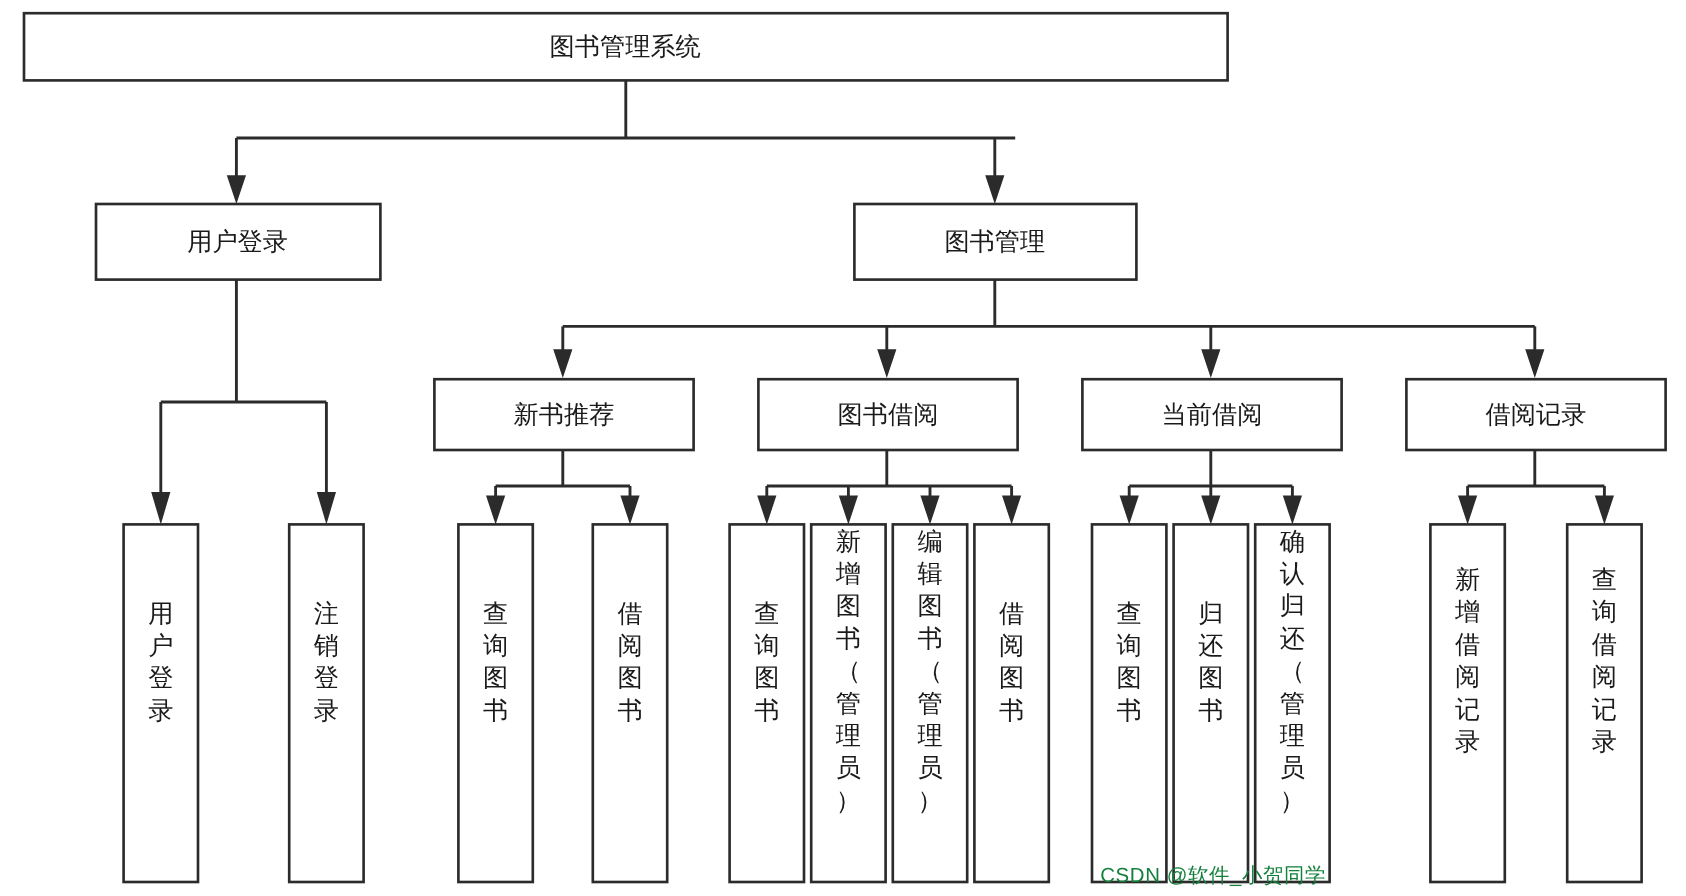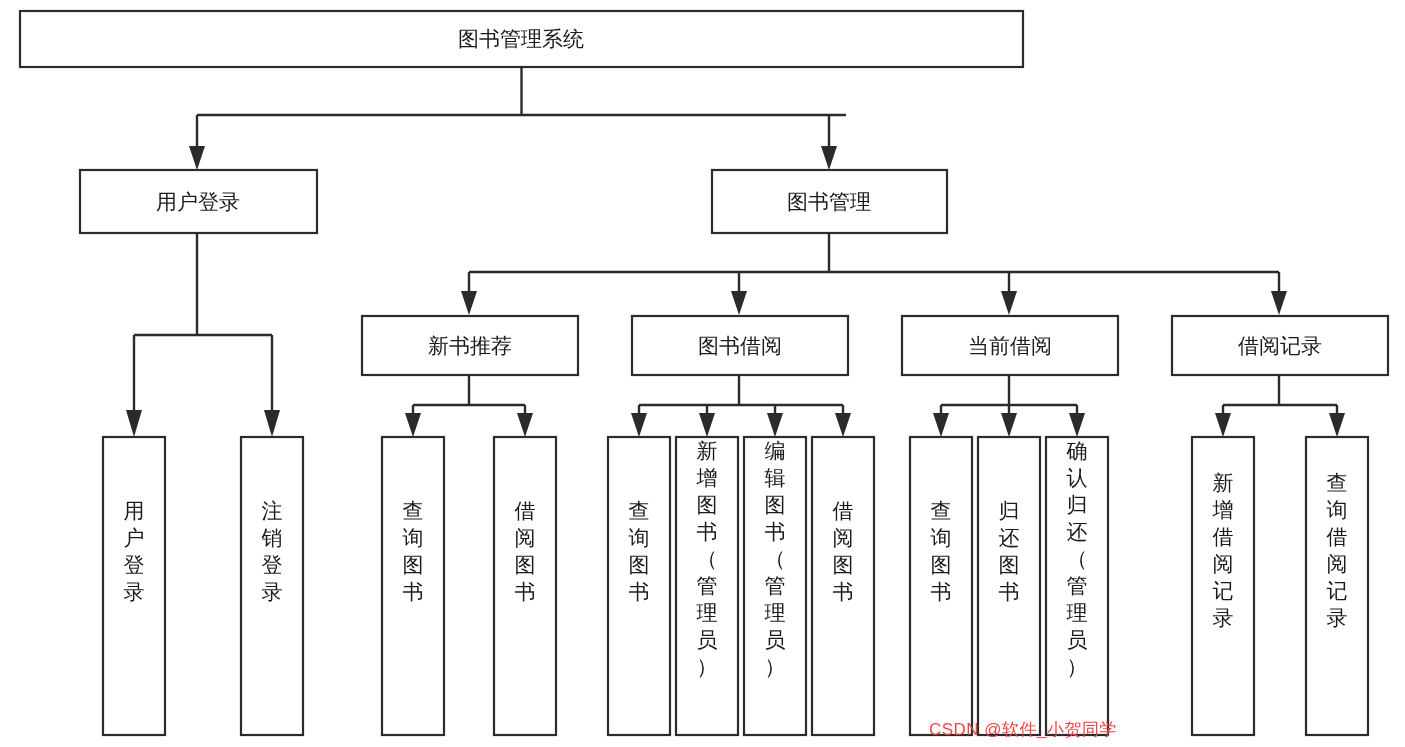--- a/index.html
+++ b/index.html
@@ -49,25 +49,25 @@
     dominant-baseline: middle;
   }
   .node-label-v {
     font-family: "Liberation Sans", "DejaVu Sans", sans-serif;
     font-size: 21px;
     fill: #1a1a1a;
     text-anchor: middle;
   }
   .watermark {
     position: absolute;
-    right: 12px;
+    right: 24px;
     bottom: 6px;
     font-family: "Liberation Sans", "DejaVu Sans", sans-serif;
     font-size: 17px;
-    color: #ef4444;
+    color: #15803d;
     letter-spacing: 0.5px;
     white-space: nowrap;
     pointer-events: none;
   }
 </style>
 </head>
 <body>
 
 <div id="diagram-root">
   <svg class="flow" viewBox="0 0 1405 747" xmlns="http://www.w3.org/2000/svg">

